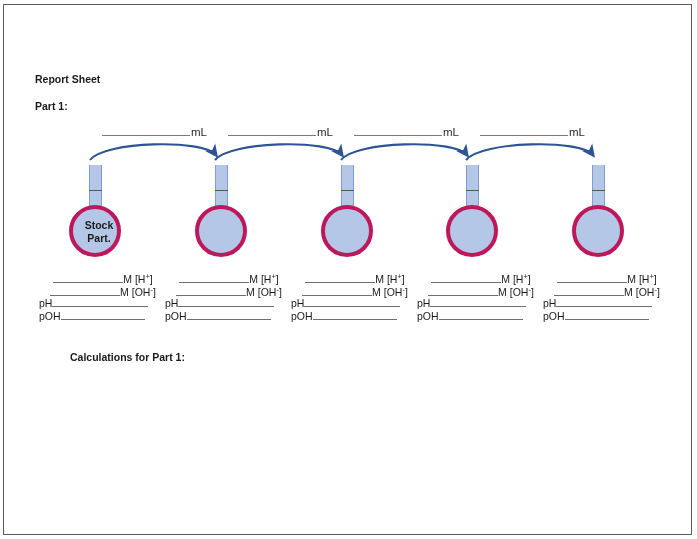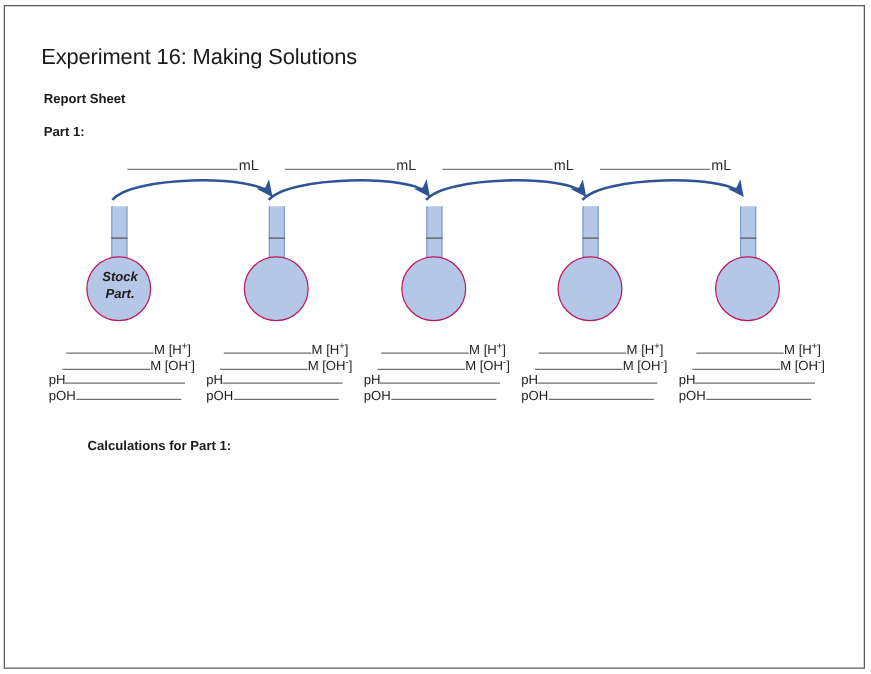--- a/index.html
+++ b/index.html
@@ -102,23 +102,22 @@
     border-top: 1.3px solid #575757;
   }
   .flask .bulb {
     position: absolute;
     left: 2px;
     top: 40px;
     width: 52px;
     height: 52px;
     border-radius: 50%;
     background: #b4c7e7;
-    border: 1px solid #be185d;
+    border: 4px solid #be185d;
     box-sizing: border-box;
-    font-style: italic;
   }
   .flask .bulb-label {
     position: absolute;
     left: 0;
     top: 10px;
     width: 52px;
     text-align: center;
     font-size: 10.5px;
     color: #1a1a1a;
     line-height: 13px;
@@ -159,21 +158,20 @@
     width: 84px;
     border-bottom: 1.2px solid #6f6f6f;
     height: 10px;
   }
 </style>
 </head>
 <body>
 
 <div id="page">
 
-  <div class="doc-title">Experiment 16: Making Solutions</div>
   <div class="sub-line" id="report-sheet">Report Sheet</div>
   <div class="sub-line" id="part1">Part 1:</div>
 
   <svg id="diagram" viewBox="0 0 689 531">
     <defs>
       <marker id="ah" markerWidth="7" markerHeight="7" refX="4.6" refY="3.3" orient="auto">
         <path d="M0,0.3 L6.2,3.3 L0,6.3 L1.6,3.3 Z" fill="#2e5496"></path>
       </marker>
     </defs>
     <g fill="none" stroke="#2e5496" stroke-width="2.1" marker-end="url(#ah)">

